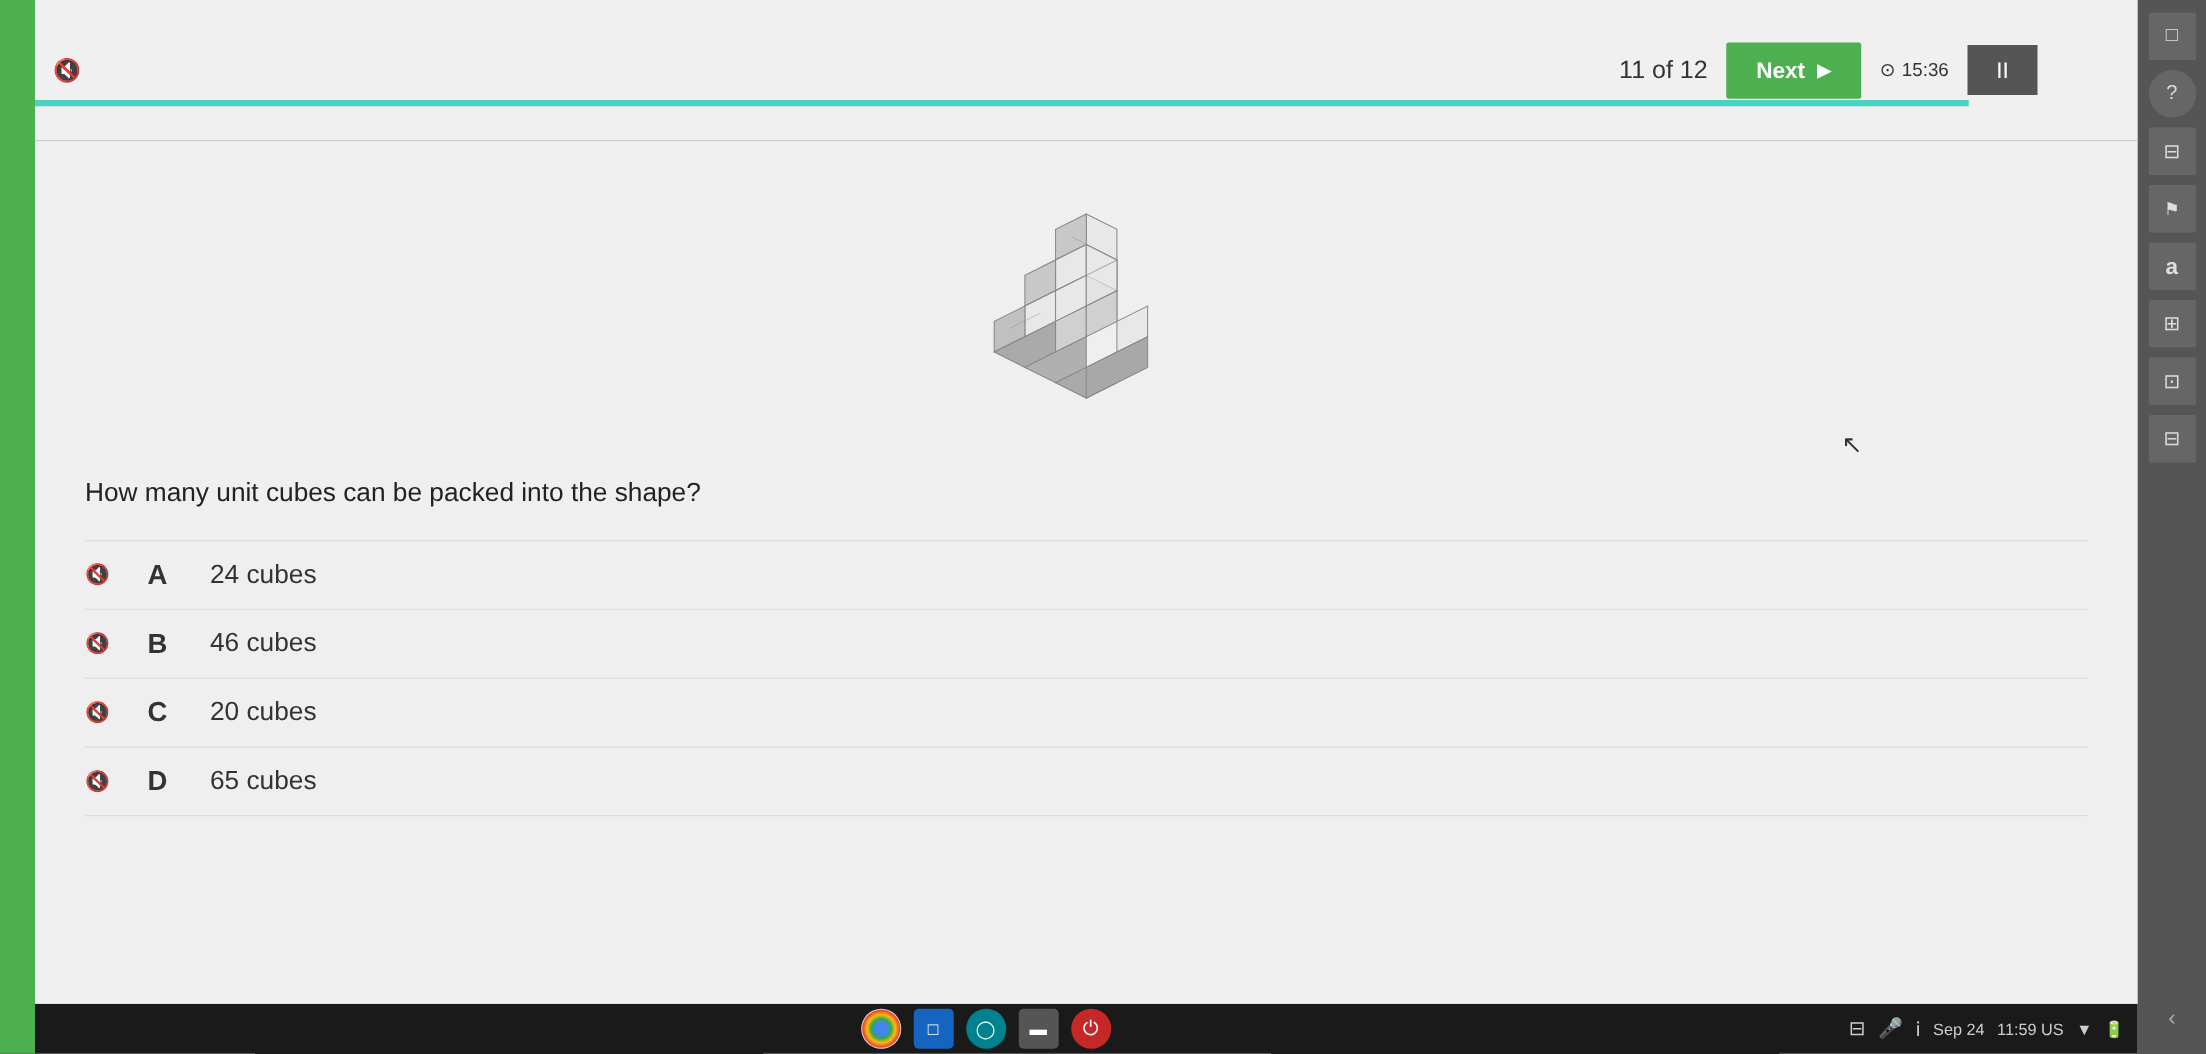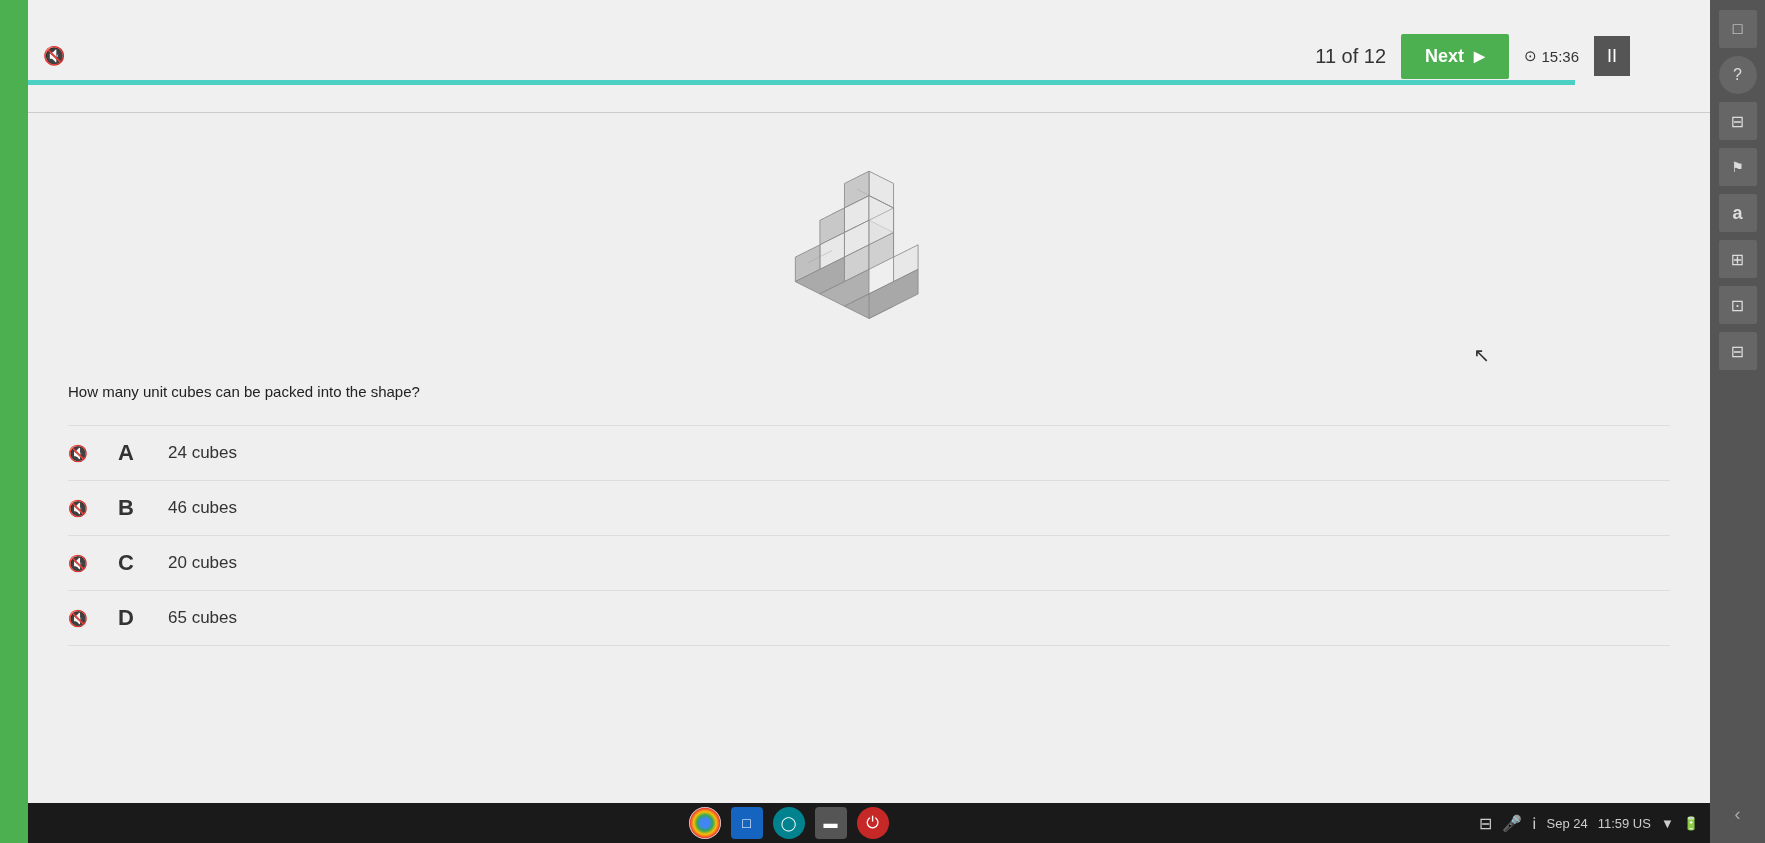--- a/index.html
+++ b/index.html
@@ -78,21 +78,21 @@
       margin-left: 15px;
       display: flex;
       align-items: center;
       gap: 5px;
       font-size: 15px;
       color: #333;
     }
 
     .pause-btn {
       margin-left: 15px;
-      width: 36px;
+      width: 56px;
       height: 40px;
       background: #555;
       color: white;
       border: none;
       font-size: 18px;
       cursor: pointer;
       display: flex;
       align-items: center;
       justify-content: center;
     }
@@ -128,21 +128,21 @@
     }
 
     
     .cube-svg {
       width: 180px;
       height: 180px;
     }
 
     
     .question-text {
-      font-size: 15px;
+      font-size: 21px;
       color: #222;
       margin-top: 20px;
       margin-bottom: 25px;
     }
 
     
     .options-list {
       display: flex;
       flex-direction: column;
       gap: 0px;
@@ -168,21 +168,21 @@
     }
 
     .option-letter {
       font-size: 22px;
       font-weight: bold;
       color: #333;
       width: 30px;
     }
 
     .option-text {
-      font-size: 17px;
+      font-size: 21px;
       color: #333;
     }
 
     
     .right-sidebar {
       width: 55px;
       background: #555;
       display: flex;
       flex-direction: column;
       align-items: center;

